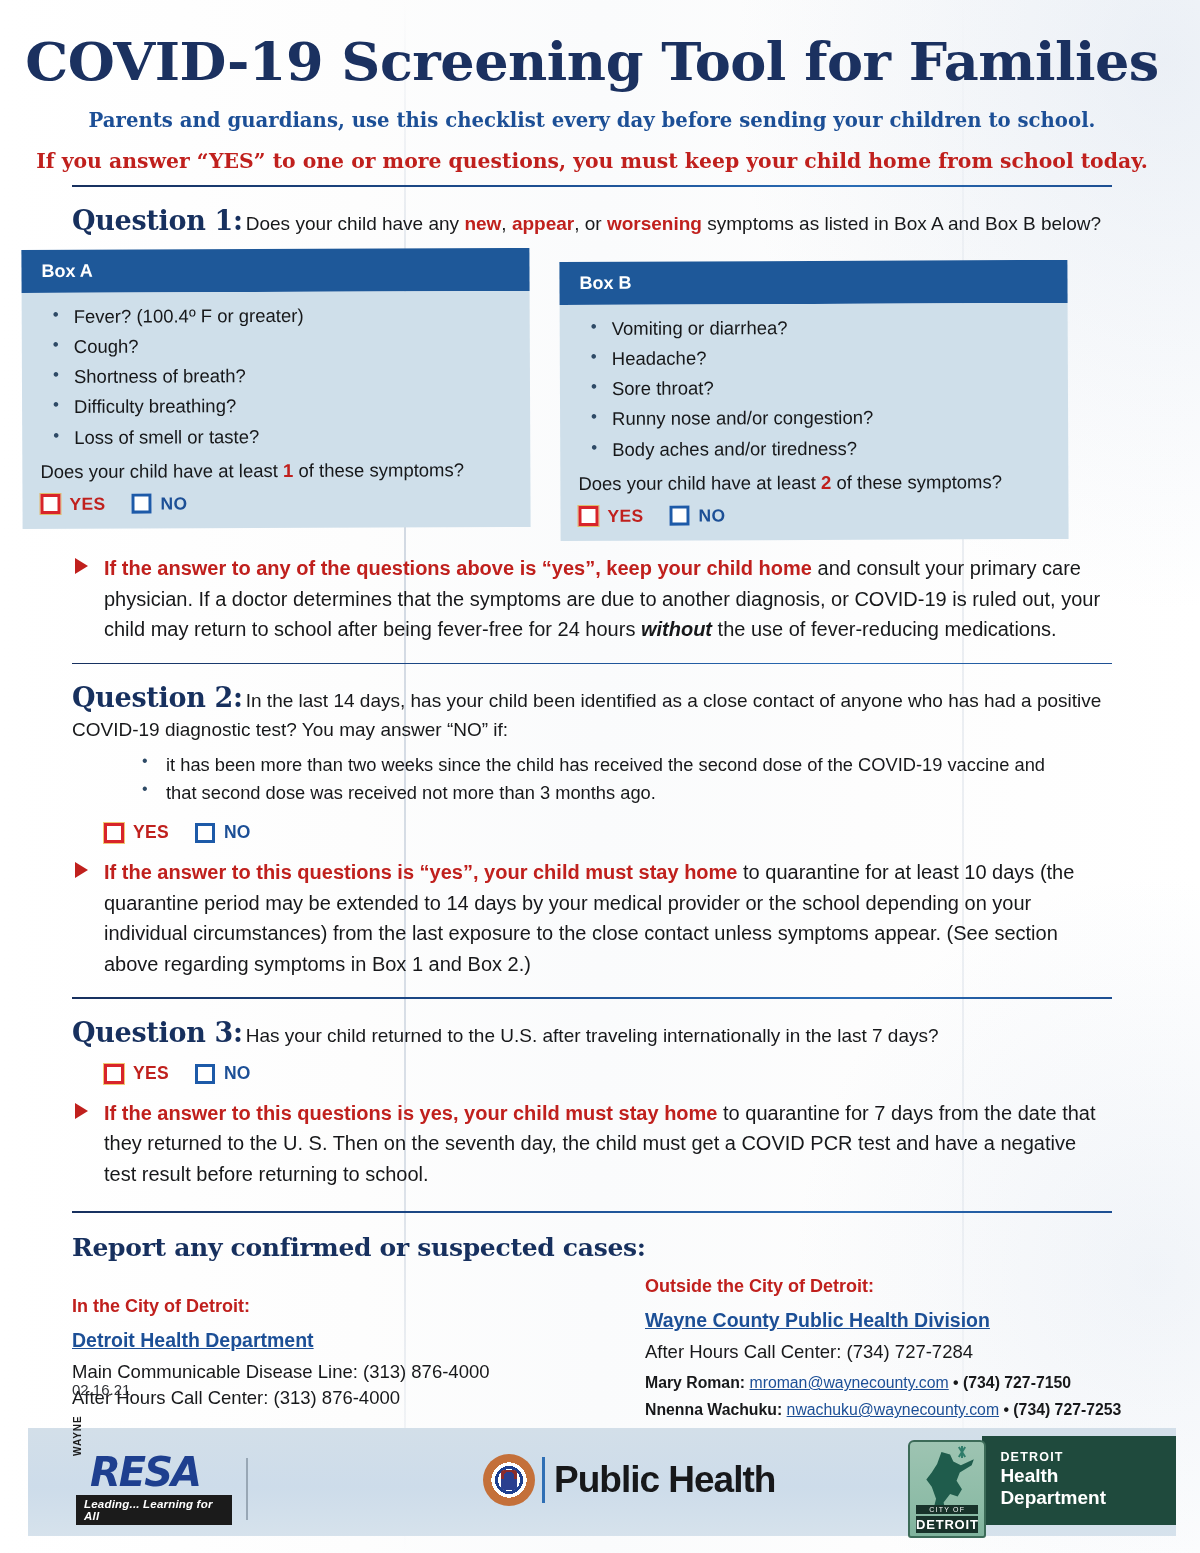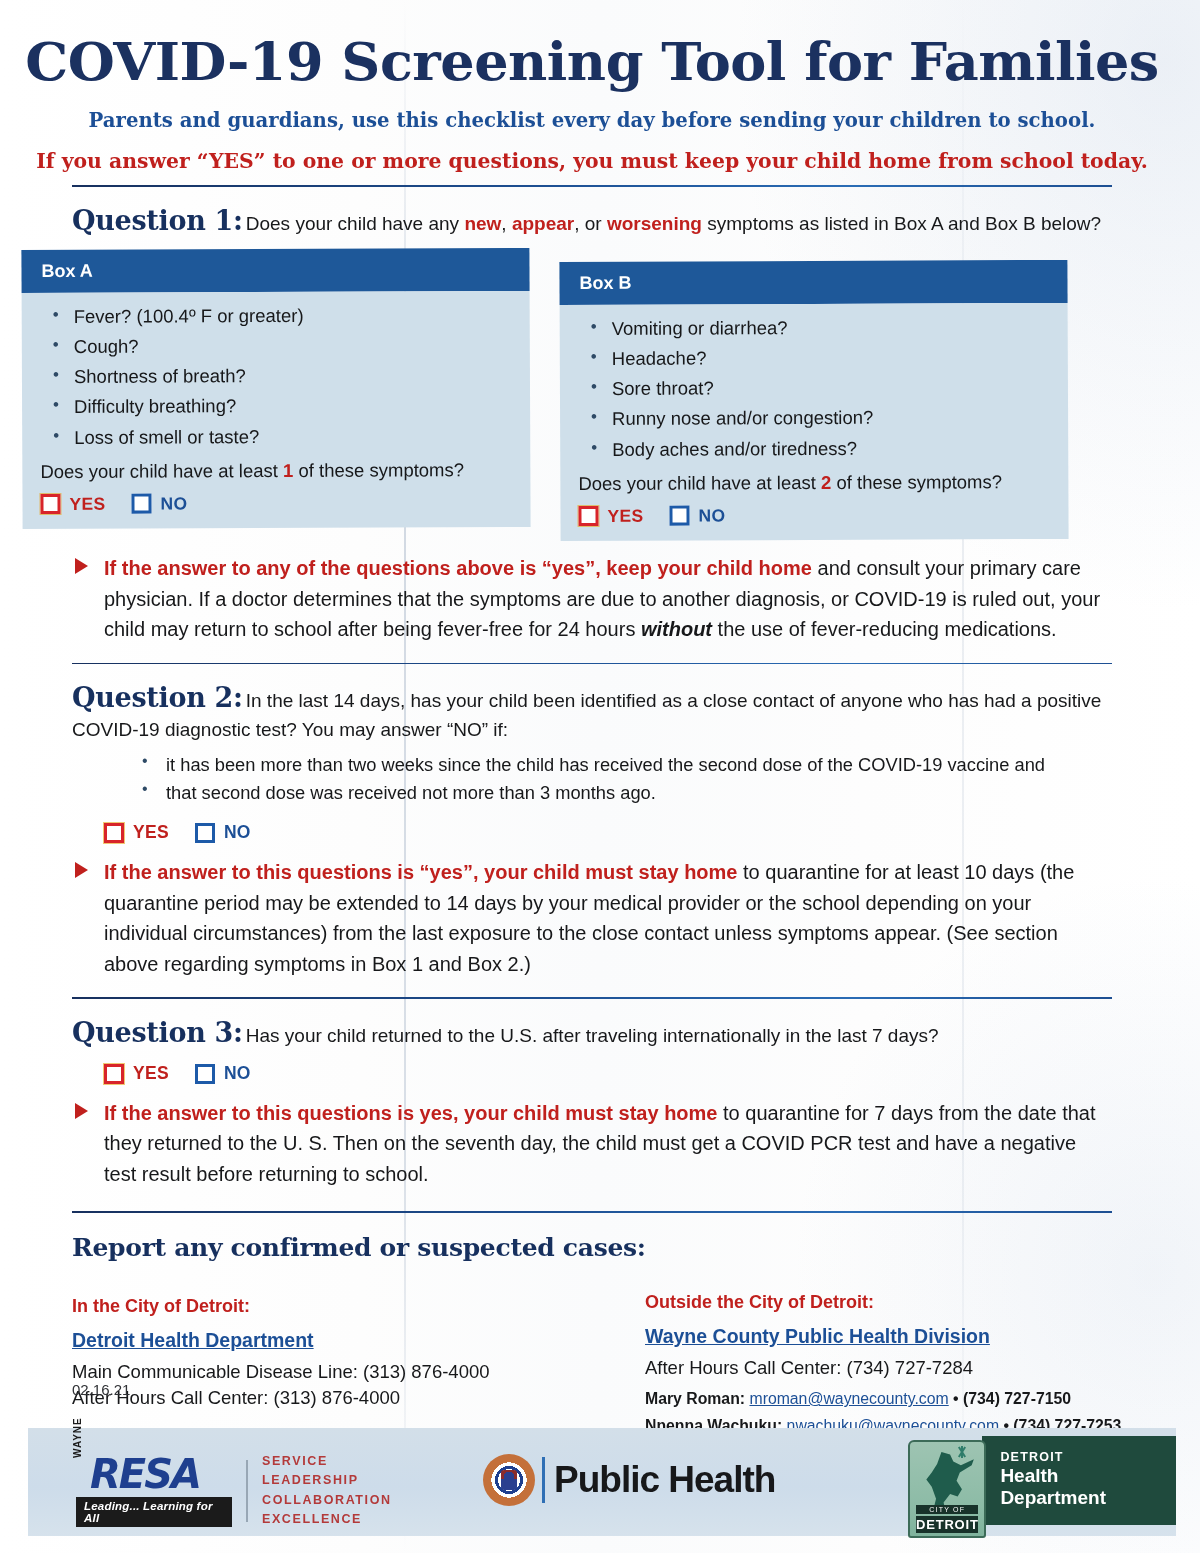--- a/index.html
+++ b/index.html
@@ -162,21 +162,21 @@
   
   .report-title {
     margin: 20px 72px 0 72px;
     font-family: "DejaVu Serif", serif;
     font-weight: bold; font-size: 25px; color: #17305e;
     letter-spacing: -0.3px;
   }
   .contacts { position: relative; margin-top: 14px; height: 205px; }
   .col { position: absolute; }
   .col-left { left: 72px; top: 20px; width: 520px; }
-  .col-right { left: 645px; top: 16px; width: 500px; }
+  .col-right { left: 645px; top: 0px; width: 500px; }
   .c-head {
     font-size: 18px; font-weight: bold; color: #c0201d; margin-bottom: 12px;
   }
   .c-org {
     font-size: 19.5px; font-weight: bold; color: #1c4f96;
     text-decoration: underline; margin-bottom: 7px;
   }
   .c-line { font-size: 18.5px; color: #17181a; line-height: 1.42; }
   .c-person {
     font-size: 15.8px; color: #17181a; margin-top: 9px; font-weight: bold;
@@ -450,26 +450,20 @@
 
 <div class="footer">
 
   <div class="f-resa">
     <div class="resa-mark">
       <span class="resa-wayne">WAYNE</span>
       <div class="resa-word">RESA</div>
       <div class="resa-tag">Leading... Learning for All</div>
     </div>
     <div class="resa-bar"></div>
-    <div class="resa-values">
-      <div>SERVICE</div>
-      <div>LEADERSHIP</div>
-      <div>COLLABORATION</div>
-      <div>EXCELLENCE</div>
-    </div>
   </div>
 
   <div class="f-ph">
     <div class="ph-seal"></div>
     <div class="ph-div"></div>
     <div class="ph-text">Public Health</div>
   </div>
 
   <div class="f-dhd">
     <div class="dhd-badge">

